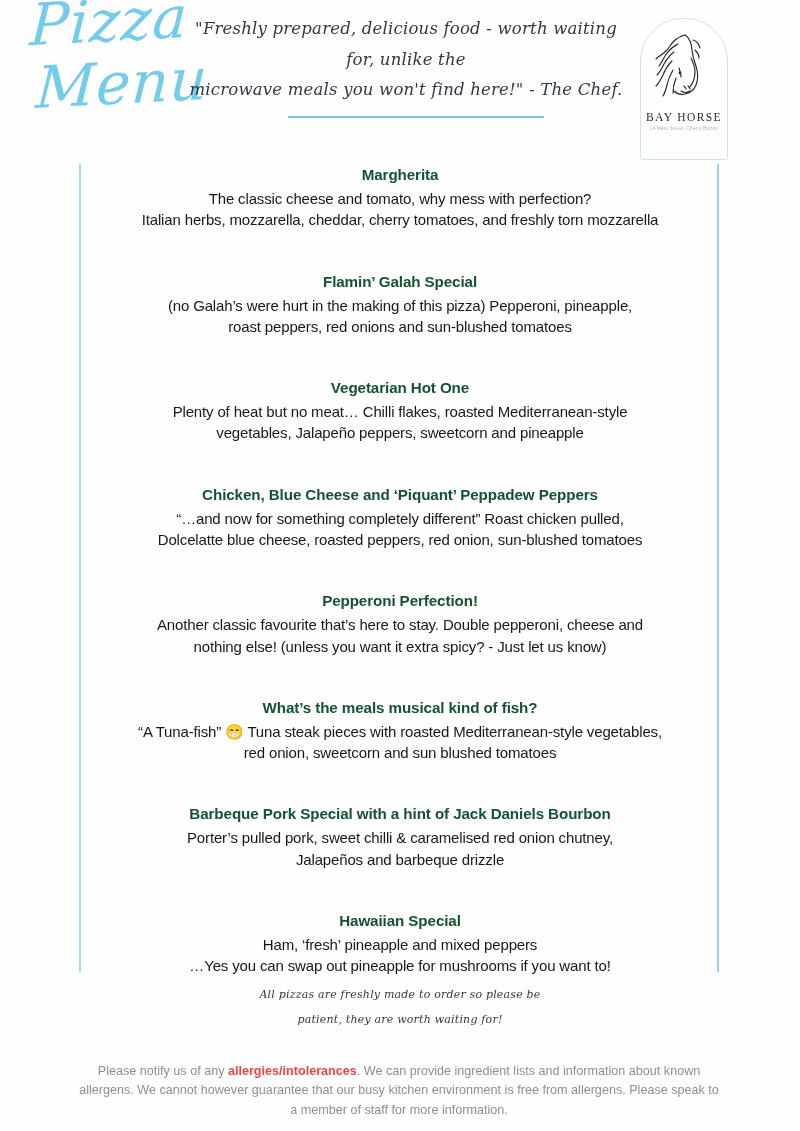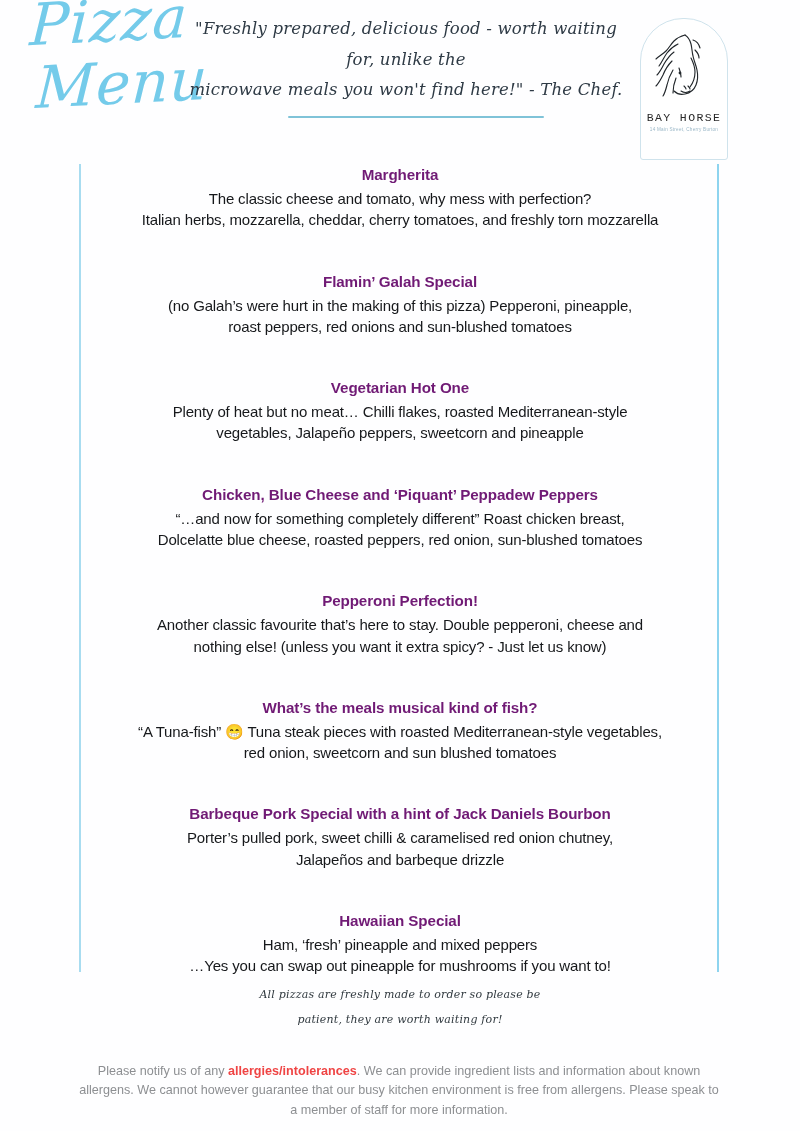--- a/index.html
+++ b/index.html
@@ -99,21 +99,21 @@
     align-items: center;
     justify-content: flex-start;
     overflow: hidden;
   }
   .logo-mark {
     margin-top: 9px;
     width: 72px;
     height: 82px;
   }
   .logo-name {
-    font-family: Liberation Mono, monospace;
+    font-family: Liberation Serif, serif;
     font-size: 11.5px;
     letter-spacing: 1.4px;
     color: #2a2a2a;
     margin-top: 1px;
   }
   .logo-sub {
     font-family: "Liberation Sans", sans-serif;
     font-size: 4.6px;
     letter-spacing: 0.25px;
     color: #9ab7c7;
@@ -143,21 +143,21 @@
   .menu-item {
     text-align: center;
     margin-bottom: 41px;
   }
   .menu-item:last-child { margin-bottom: 0; }
 
   .item-name {
     font-family: "Liberation Sans", sans-serif;
     font-weight: bold;
     font-size: 15.2px;
-    color: #701a75;
+    color: #14532d;
     letter-spacing: -0.1px;
     line-height: 1.38;
     margin-bottom: 2px;
   }
   .item-desc {
     font-family: "Liberation Sans", sans-serif;
     font-weight: 400;
     font-size: 15px;
     color: #16181b;
     line-height: 1.42;
@@ -255,21 +255,21 @@
     </div>
 
     <div class="menu-item">
       <div class="item-name">Vegetarian Hot One</div>
       <div class="item-desc">Plenty of heat but no meat…   Chilli flakes, roasted Mediterranean-style</div>
       <div class="item-desc">vegetables, Jalapeño peppers, sweetcorn and pineapple</div>
     </div>
 
     <div class="menu-item">
       <div class="item-name">Chicken, Blue Cheese and ‘Piquant’ Peppadew Peppers</div>
-      <div class="item-desc">“…and now for something completely different”   Roast chicken breast,</div>
+      <div class="item-desc">“…and now for something completely different”   Roast chicken pulled,</div>
       <div class="item-desc">Dolcelatte blue cheese, roasted peppers, red onion, sun-blushed tomatoes</div>
     </div>
 
     <div class="menu-item">
       <div class="item-name">Pepperoni Perfection!</div>
       <div class="item-desc">Another classic favourite that’s here to stay.   Double pepperoni, cheese and</div>
       <div class="item-desc">nothing else!   (unless you want it extra spicy? - Just let us know)</div>
     </div>
 
     <div class="menu-item">

